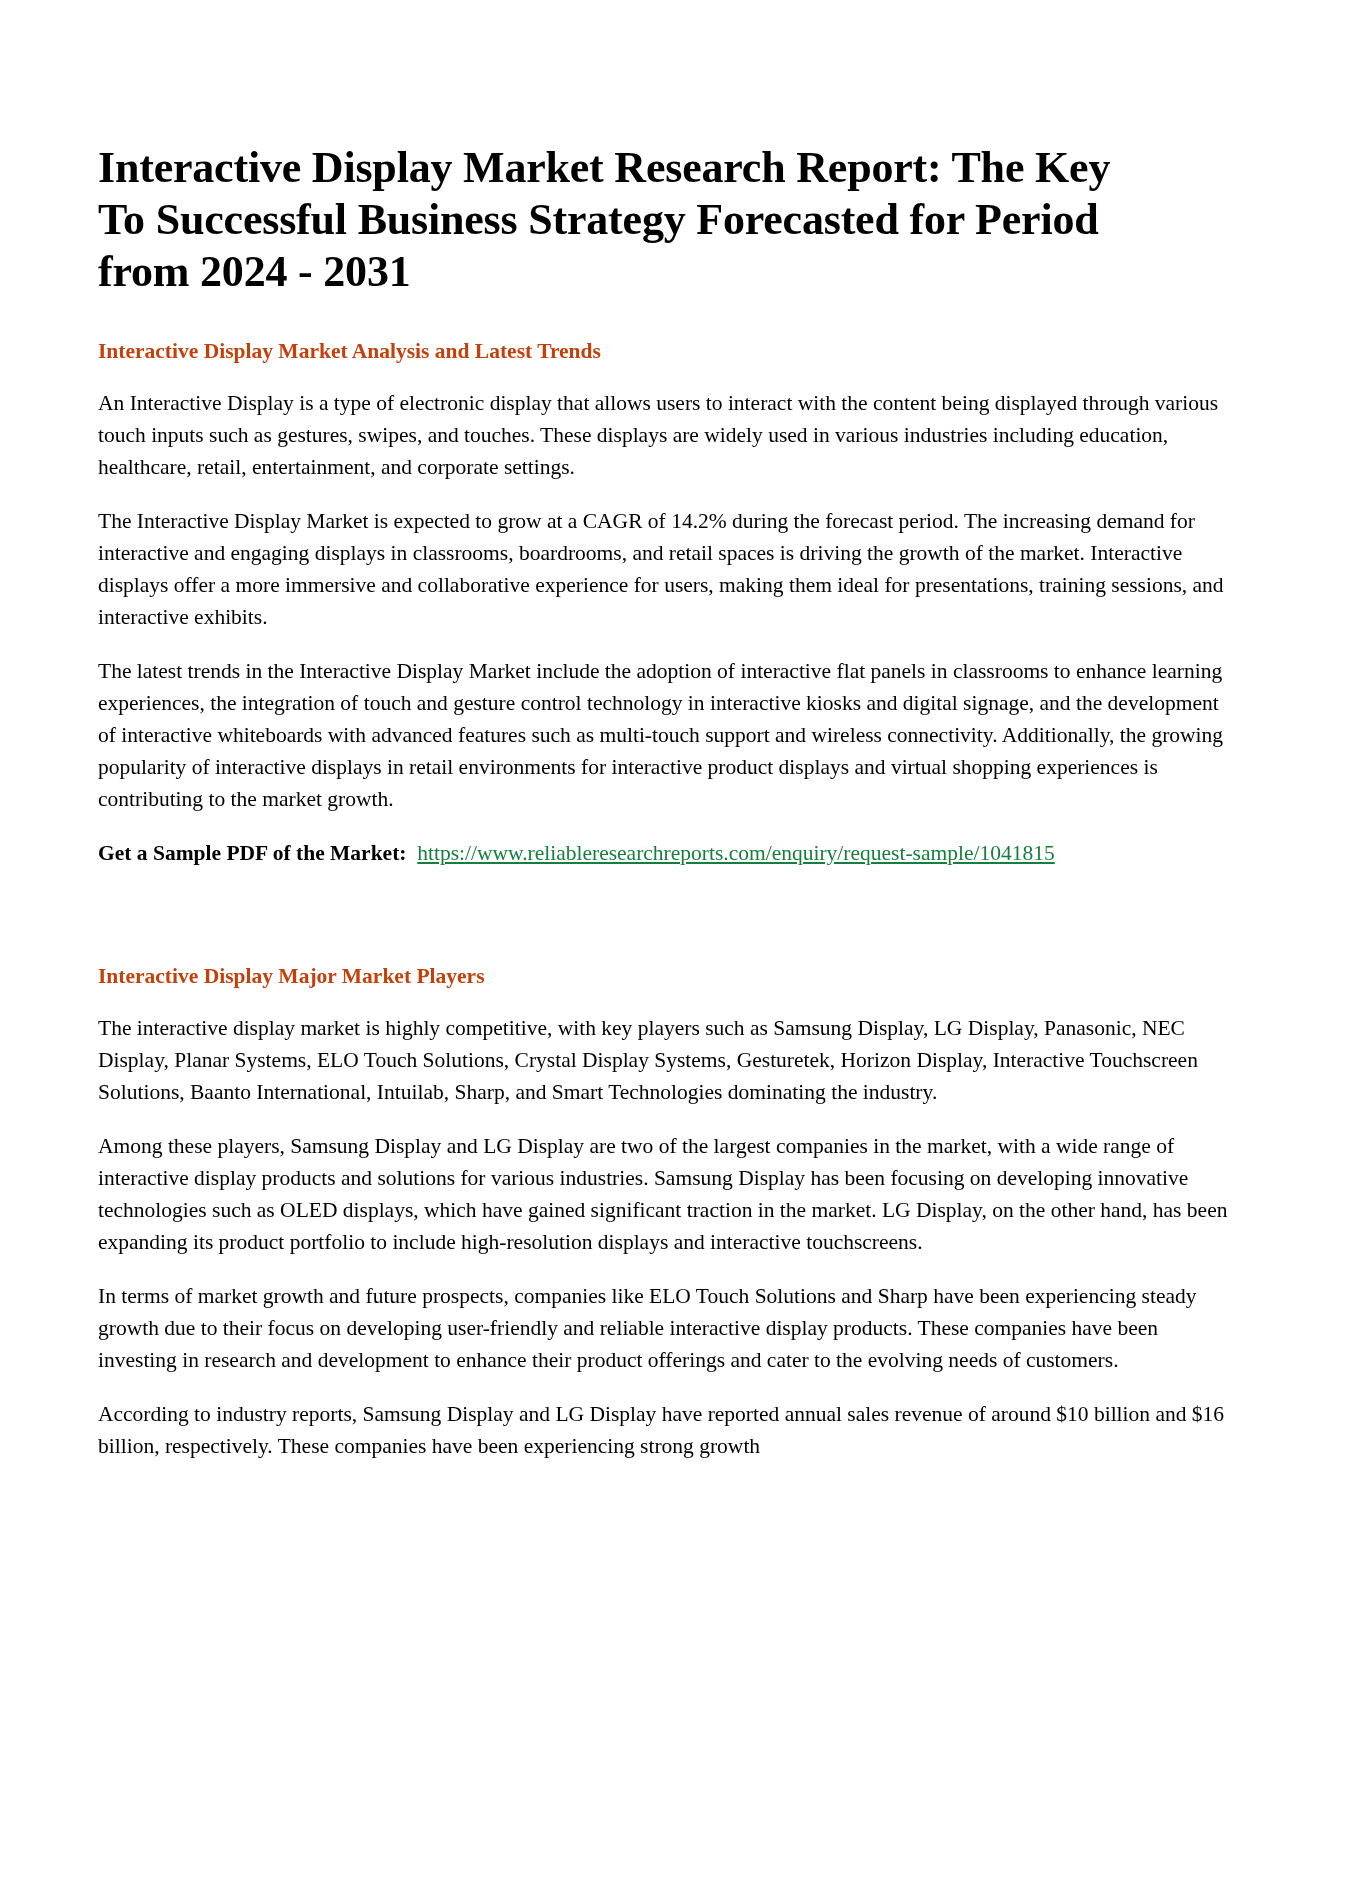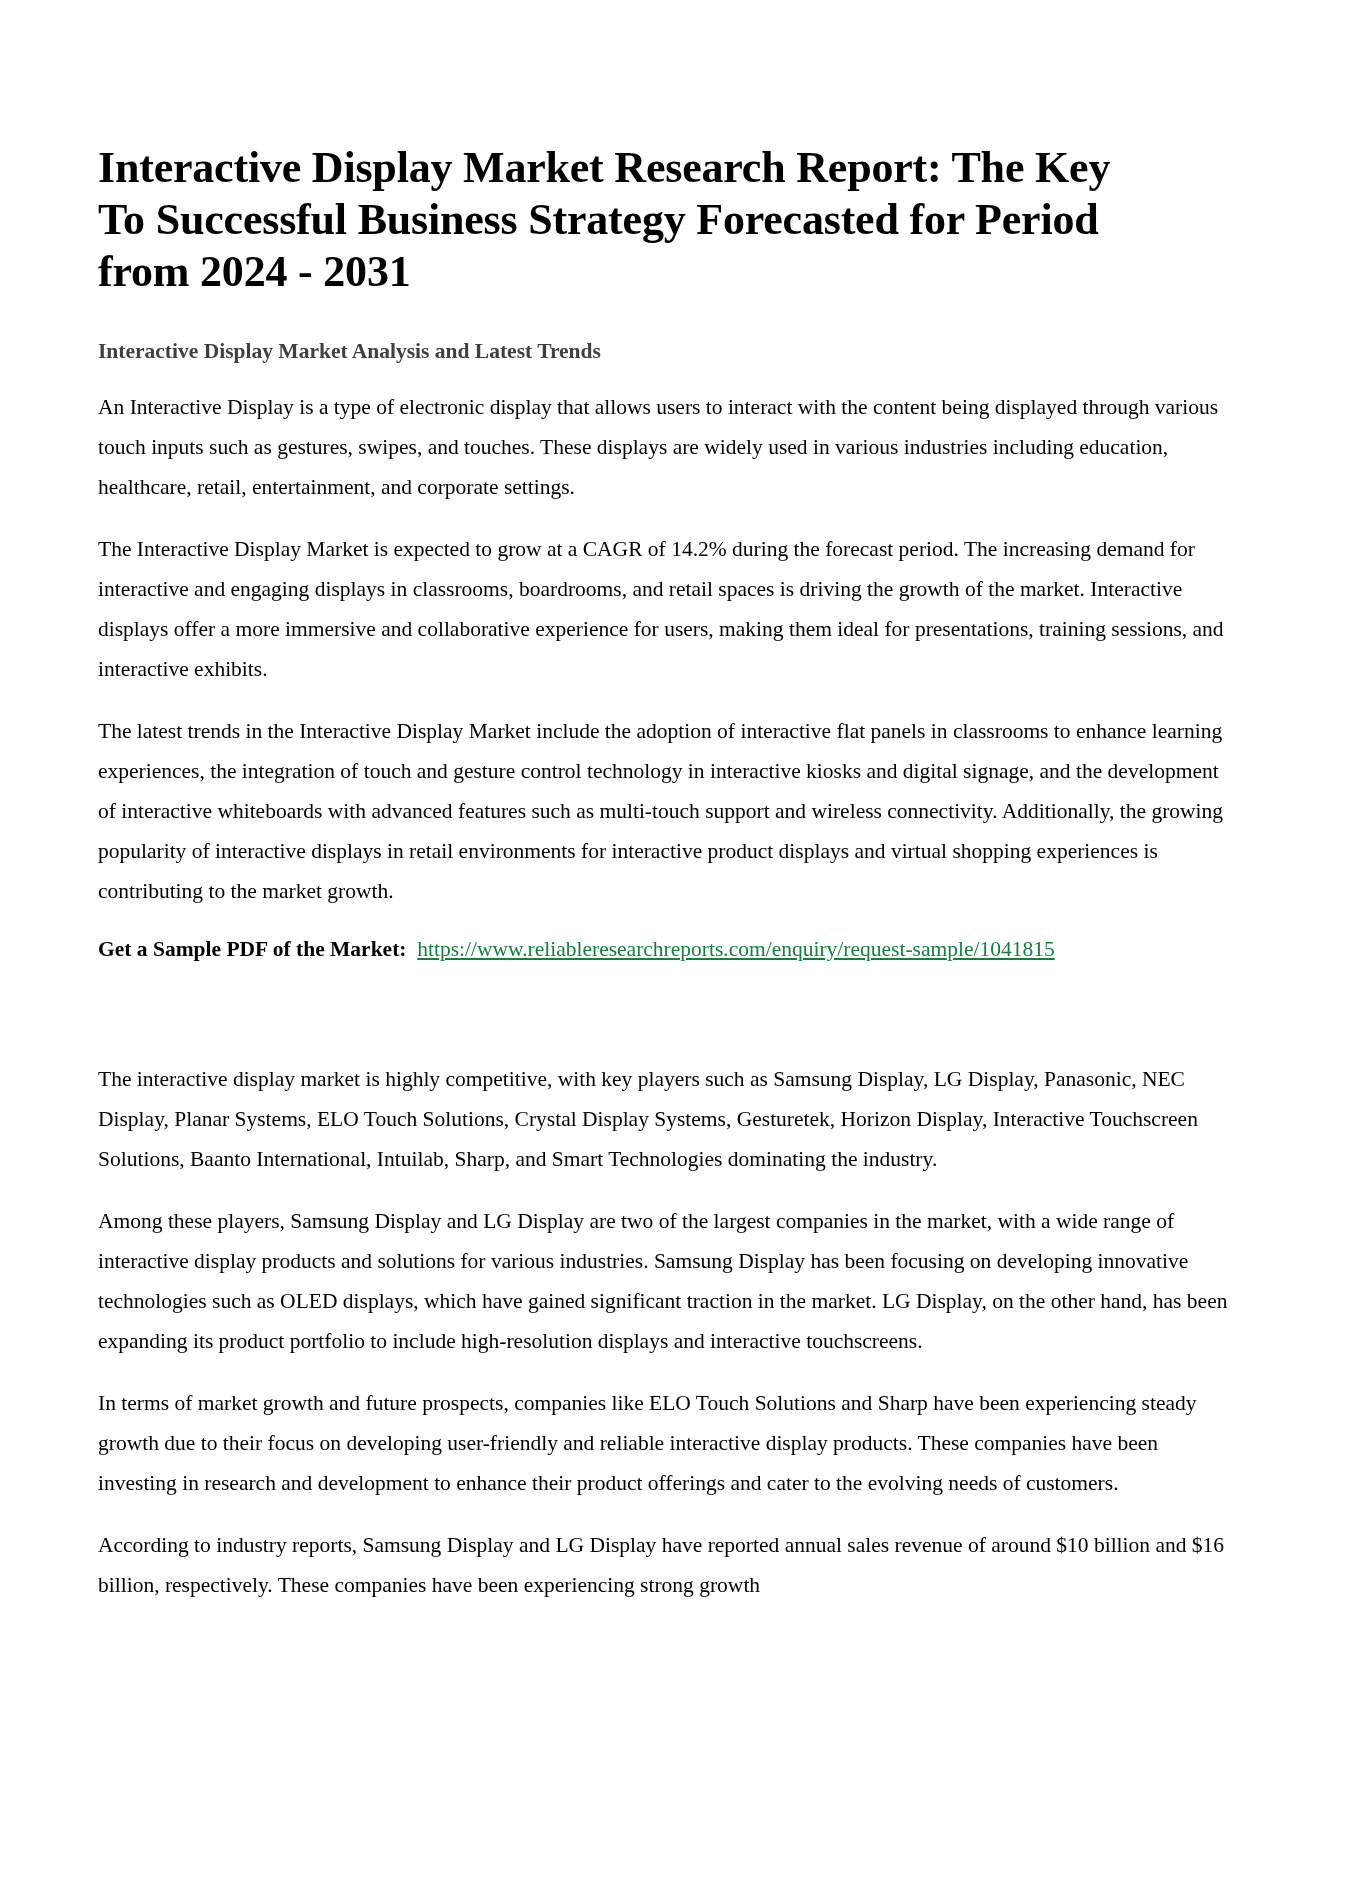--- a/index.html
+++ b/index.html
@@ -40,27 +40,27 @@
     color: #000000;
     max-width: 1050px;
   }
 
   h2.section-heading {
     font-family: "Liberation Serif", "DejaVu Serif", serif;
     font-weight: bold;
     font-size: 21.5px;
     line-height: 27px;
     margin: 0 0 22px 0;
-    color: #404040;
+    color: #c2410c;
   }
 
   p.body-text {
     font-family: "Liberation Serif", "DejaVu Serif", serif;
     font-size: 21.5px;
-    line-height: 40px;
+    line-height: 32px;
     margin: 0 0 22px 0;
     color: #000000;
     text-align: left;
   }
 
   .sample-line {
     font-family: "Liberation Serif", "DejaVu Serif", serif;
     font-size: 21.5px;
     line-height: 32px;
     margin: 0 0 22px 0;
@@ -95,20 +95,21 @@
 
     <p class="body-text">The latest trends in the Interactive Display Market include the adoption of interactive flat panels in classrooms to enhance learning experiences, the integration of touch and gesture control technology in interactive kiosks and digital signage, and the development of interactive whiteboards with advanced features such as multi-touch support and wireless connectivity. Additionally, the growing popularity of interactive displays in retail environments for interactive product displays and virtual shopping experiences is contributing to the market growth.</p>
 
     <div class="sample-line">
       <span class="sample-label">Get a Sample PDF of the Market:</span>
       <span>&nbsp;</span><a class="sample-link" href="#">https://www.reliableresearchreports.com/enquiry/request-sample/1041815</a>
     </div>
 
     <div class="gap-block"></div>
 
+    <h2 class="section-heading">Interactive Display Major Market Players</h2>
 
     <p class="body-text">The interactive display market is highly competitive, with key players such as Samsung Display, LG Display, Panasonic, NEC Display, Planar Systems, ELO Touch Solutions, Crystal Display Systems, Gesturetek, Horizon Display, Interactive Touchscreen Solutions, Baanto International, Intuilab, Sharp, and Smart Technologies dominating the industry.</p>
 
     <p class="body-text">Among these players, Samsung Display and LG Display are two of the largest companies in the market, with a wide range of interactive display products and solutions for various industries. Samsung Display has been focusing on developing innovative technologies such as OLED displays, which have gained significant traction in the market. LG Display, on the other hand, has been expanding its product portfolio to include high-resolution displays and interactive touchscreens.</p>
 
     <p class="body-text">In terms of market growth and future prospects, companies like ELO Touch Solutions and Sharp have been experiencing steady growth due to their focus on developing user-friendly and reliable interactive display products. These companies have been investing in research and development to enhance their product offerings and cater to the evolving needs of customers.</p>
 
     <p class="body-text">According to industry reports, Samsung Display and LG Display have reported annual sales revenue of around $10 billion and $16 billion, respectively. These companies have been experiencing strong growth</p>
 
   </div>

